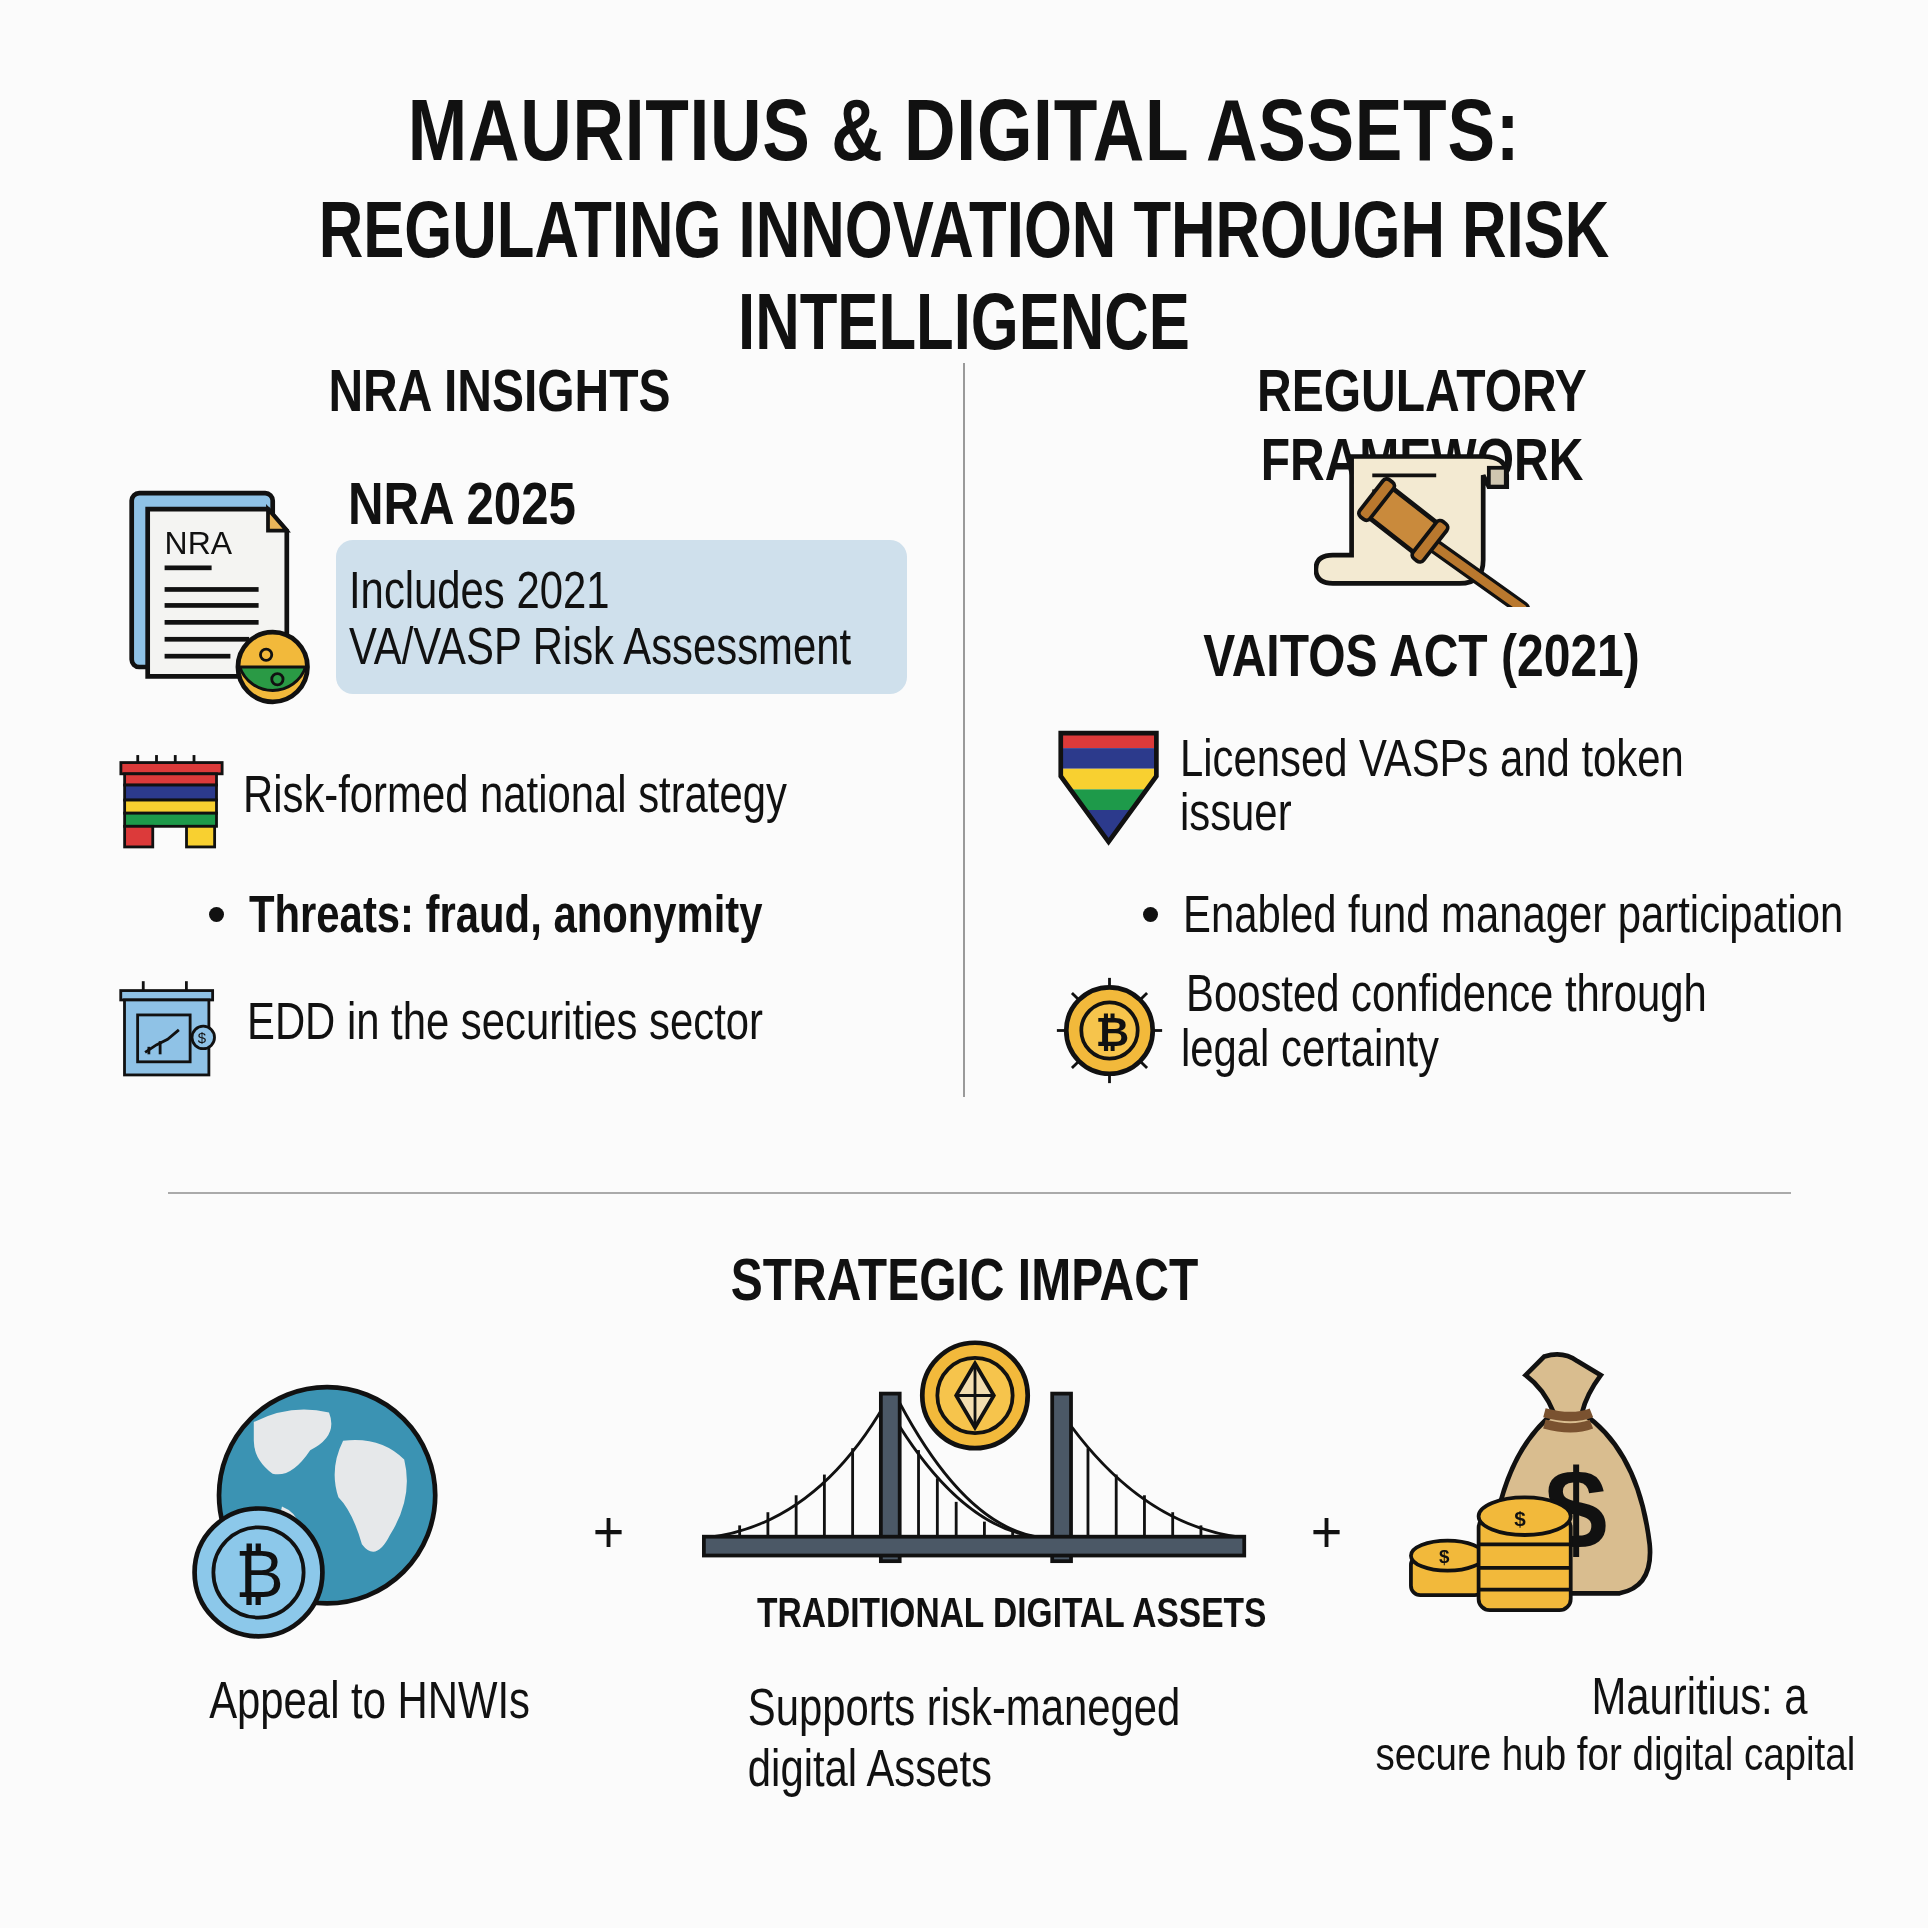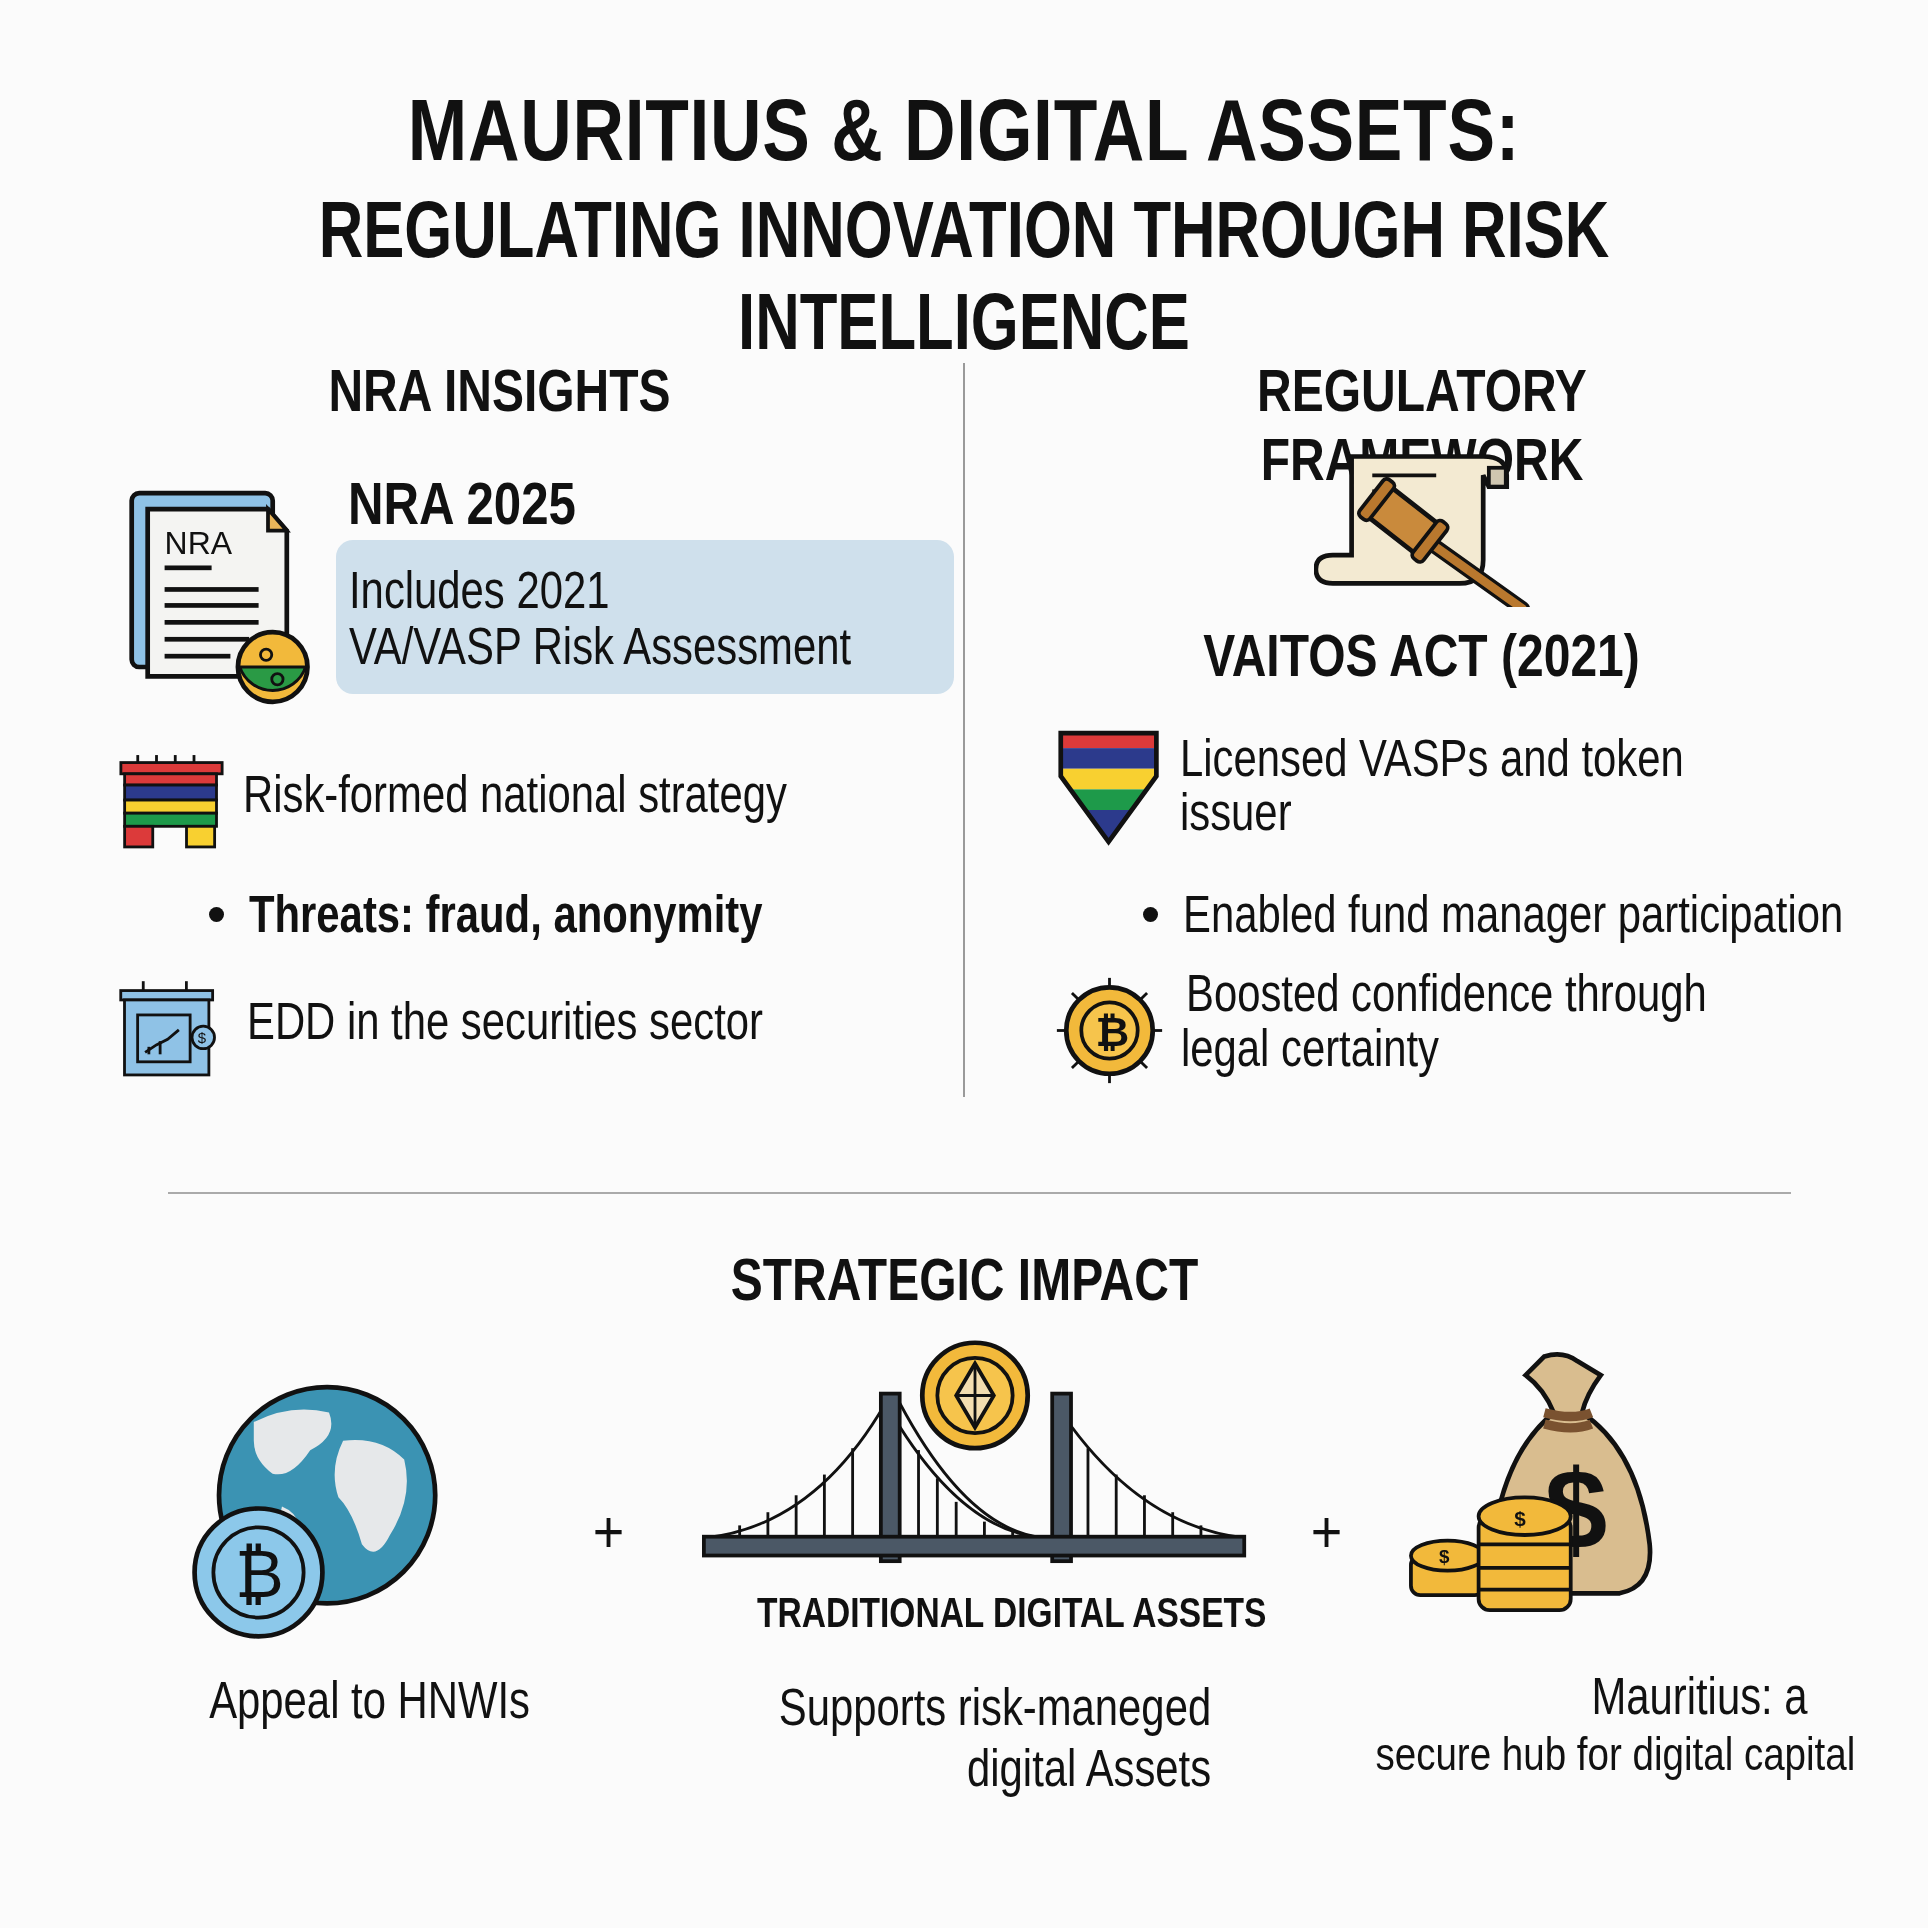--- a/index.html
+++ b/index.html
@@ -5,21 +5,21 @@
   html,body{margin:0;padding:0;}
   body{width:1928px;height:1928px;background:#fbfbfb;position:relative;overflow:hidden;
        font-family:"Liberation Sans","DejaVu Sans",sans-serif;color:#111;}
   .abs{position:absolute;}
   .title1{top:80px;left:0;width:1928px;text-align:center;font-size:87px;font-weight:bold;letter-spacing:0.9px;transform:scaleX(0.82);transform-origin:center top;}
   .title2{top:184px;left:0;width:1928px;text-align:center;font-size:79px;font-weight:bold;transform:scaleX(0.78);transform-origin:center top;}
   .h2{font-size:60px;font-weight:bold;transform:scaleX(0.8);text-align:center;transform-origin:center top;}
   .txt{font-size:51px;transform:scaleX(0.82);white-space:nowrap;}
   .vline{left:963px;top:363px;width:1.9px;height:734px;background:#9a9a9a;}
   .hline{left:168px;top:1192px;width:1623px;height:1.9px;background:#aaa;}
-  .callout{left:336px;top:540px;width:618px;height:154px;background:#cfe0ec;border-radius:17px;}
+  .callout{left:336px;top:540px;width:571px;height:154px;background:#cfe0ec;border-radius:17px;}
   .bullet{display:inline-block;width:15px;height:15px;border-radius:50%;background:#111;margin-right:24.5px;vertical-align:middle;}
 </style>
 </head>
 <body>
 
 <div class="abs title1">MAURITIUS &amp; DIGITAL ASSETS:</div>
 <div class="abs title2">REGULATING INNOVATION THROUGH RISK INTELLIGENCE</div>
 
 <div class="abs vline"></div>
 <div class="abs hline"></div>
@@ -200,21 +200,21 @@
     <rect x="372" y="60" width="20" height="178" fill="#4b5866" stroke="#111" stroke-width="4"></rect>
     <rect x="2" y="212" width="574" height="20" fill="#4b5866" stroke="#111" stroke-width="4"></rect>
     <circle cx="290" cy="62" r="56" fill="#f2b93b" stroke="#111" stroke-width="5"></circle>
     <circle cx="290" cy="62" r="40" fill="#f6c44c" stroke="#111" stroke-width="4"></circle>
     <path d="M290 28 L310 62 L290 96 L270 62 Z" fill="#f3ddb0" stroke="#111" stroke-width="4"></path>
     <line x1="290" y1="28" x2="290" y2="96" stroke="#111" stroke-width="3"></line>
     <line x1="270" y1="62" x2="310" y2="62" stroke="#111" stroke-width="3"></line>
   </svg>
 </div>
 <div class="abs" style="left:697px;top:1588px;width:546px;text-align:center;font-size:43px;font-weight:bold;transform:scaleX(0.78);transform-origin:center top;white-space:nowrap;">TRADITIONAL DIGITAL ASSETS</div>
-<div class="abs" style="left:697px;top:1678px;width:565px;text-align:right;">
+<div class="abs" style="left:697px;top:1678px;width:565px;text-align:left;">
   <div class="txt" style="transform-origin:center top;">Supports risk-maneged</div>
   <div class="txt" style="transform-origin:center top;margin-top:1.9px;">digital Assets</div>
 </div>
 
 <div class="abs" style="left:1309px;top:1497px;font-size:60px;transform:scaleX(0.9);">+</div>
 
 <div class="abs" style="left:1403px;top:1347px;">
   <svg width="311" height="282" viewBox="0 0 330 300">
     <path d="M150 10 Q170 4 185 15 L210 30 Q195 50 190 70 Q250 110 262 210 Q266 255 230 262 H140 Q90 258 96 200 Q110 110 160 70 Q150 45 130 30 Z" fill="#d9bd8f" stroke="#111" stroke-width="5"></path>
     <path d="M150 70 Q180 78 200 70" fill="none" stroke="#7a5230" stroke-width="10"></path>

